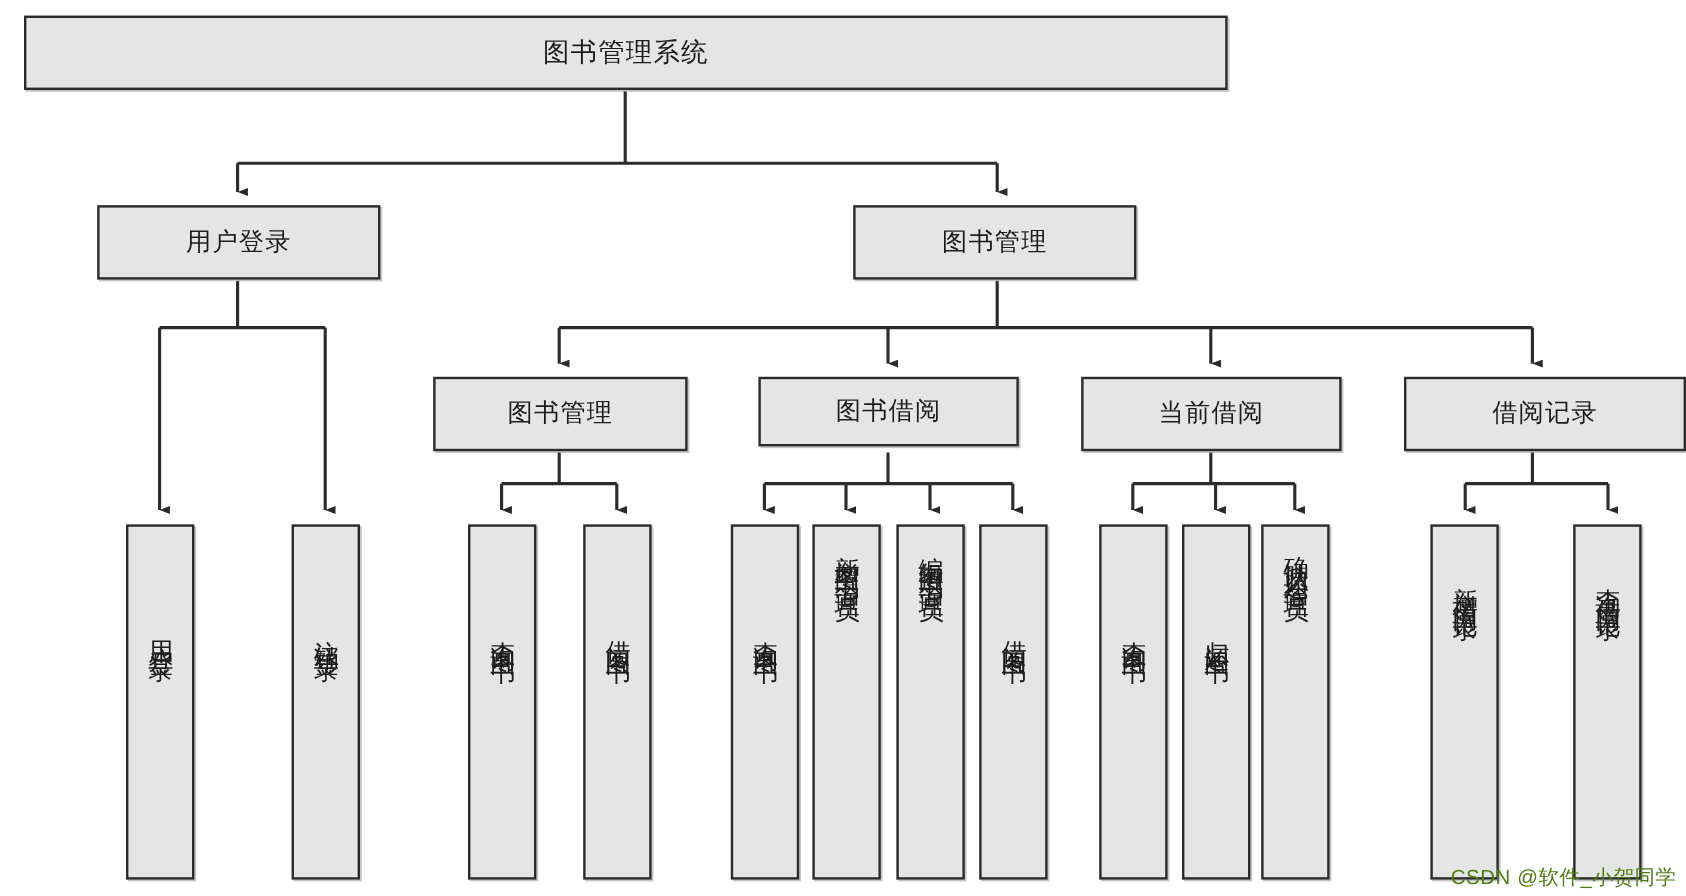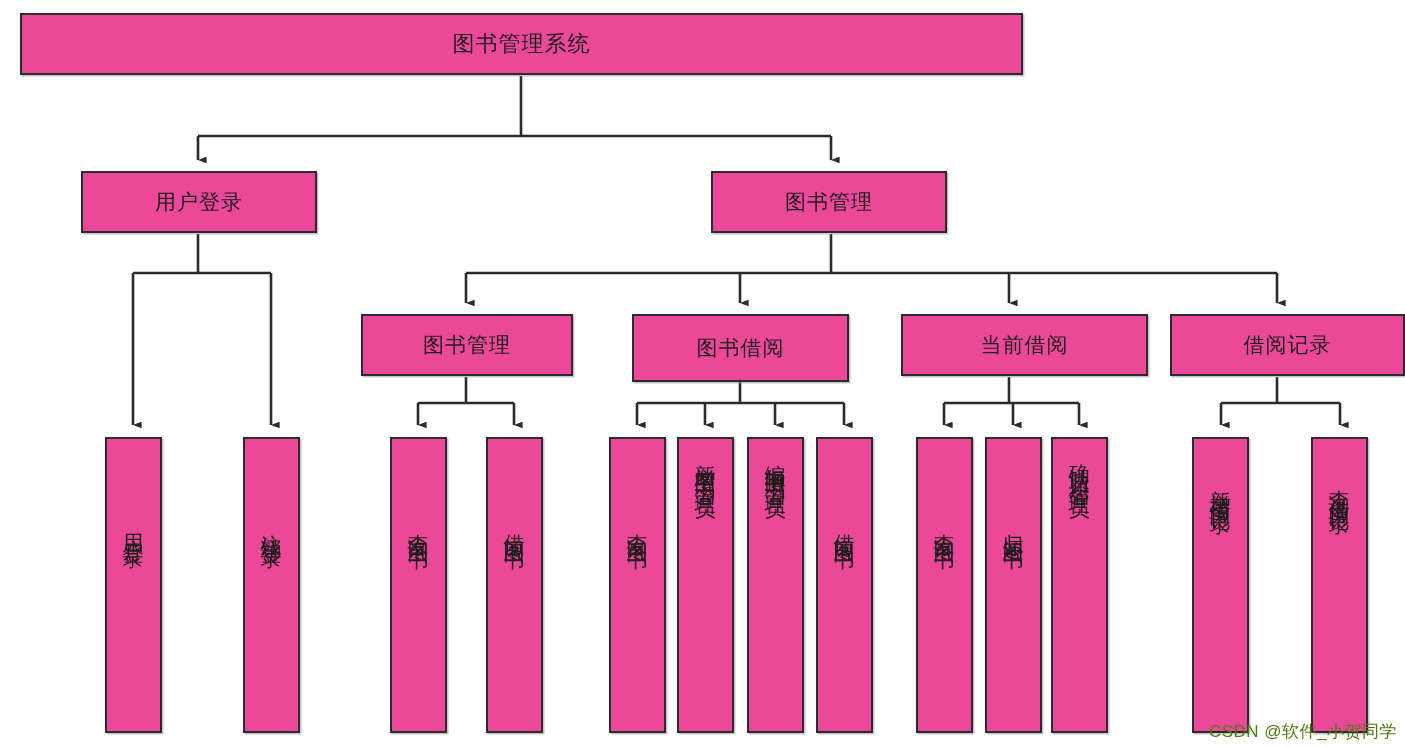--- a/index.html
+++ b/index.html
@@ -27,21 +27,21 @@
     position: absolute;
     left: 0;
     top: 0;
     width: 1405px;
     height: 747px;
     pointer-events: none;
   }
   .node {
     position: absolute;
     box-sizing: border-box;
-    background: #ec4899;
+    background: #e5e5e5;
     border: 2.5px solid #2b2b2b;
     box-shadow: 1.5px 1.5px 0 rgba(150,150,150,0.55);
     display: flex;
     align-items: center;
     justify-content: center;
     overflow: hidden;
   }
   .node .label {
     font-size: 21px;
     line-height: 1.25;
@@ -141,24 +141,24 @@
   <div class="node" style="left:81px; top:171px; width:236px; height:62px;">
     <span class="label">用户登录</span>
   </div>
   <div class="node" style="left:711px; top:171px; width:236px; height:62px;">
     <span class="label">图书管理</span>
   </div>
 
   <div class="node" style="left:361px; top:314px; width:212px; height:62px;">
     <span class="label">图书管理</span>
   </div>
-  <div class="node" style="left:632px; top:314px; width:217px; height:68px;">
+  <div class="node" style="left:632px; top:314px; width:217px; height:58px;">
     <span class="label">图书借阅</span>
   </div>
-  <div class="node" style="left:901px; top:314px; width:247px; height:62px;">
+  <div class="node" style="left:901px; top:314px; width:217px; height:62px;">
     <span class="label">当前借阅</span>
   </div>
   <div class="node" style="left:1170px; top:314px; width:235px; height:62px;justify-content:center;">
     <span class="label">借阅记录</span>
   </div>
 
   <div class="node leaf mid" style="left:105px; top:437px; width:57px; height:296px;">
     <span class="label">用户登录</span>
   </div>
   <div class="node leaf mid" style="left:243px; top:437px; width:57px; height:296px;">

